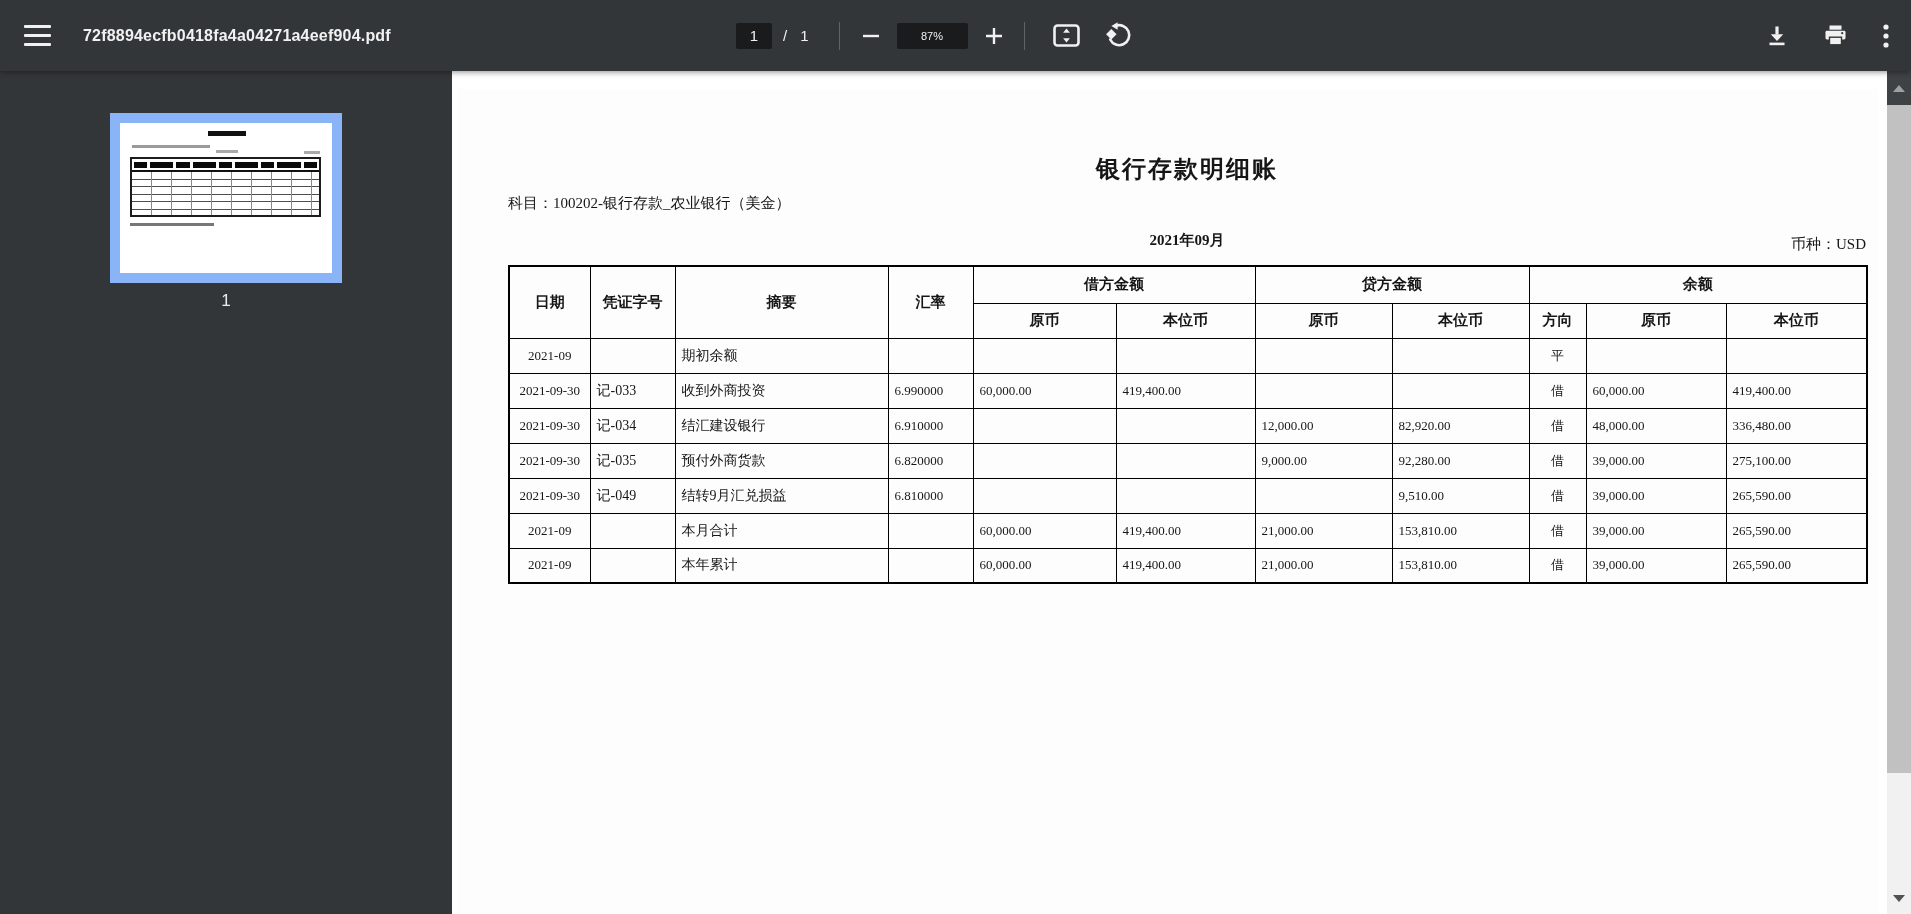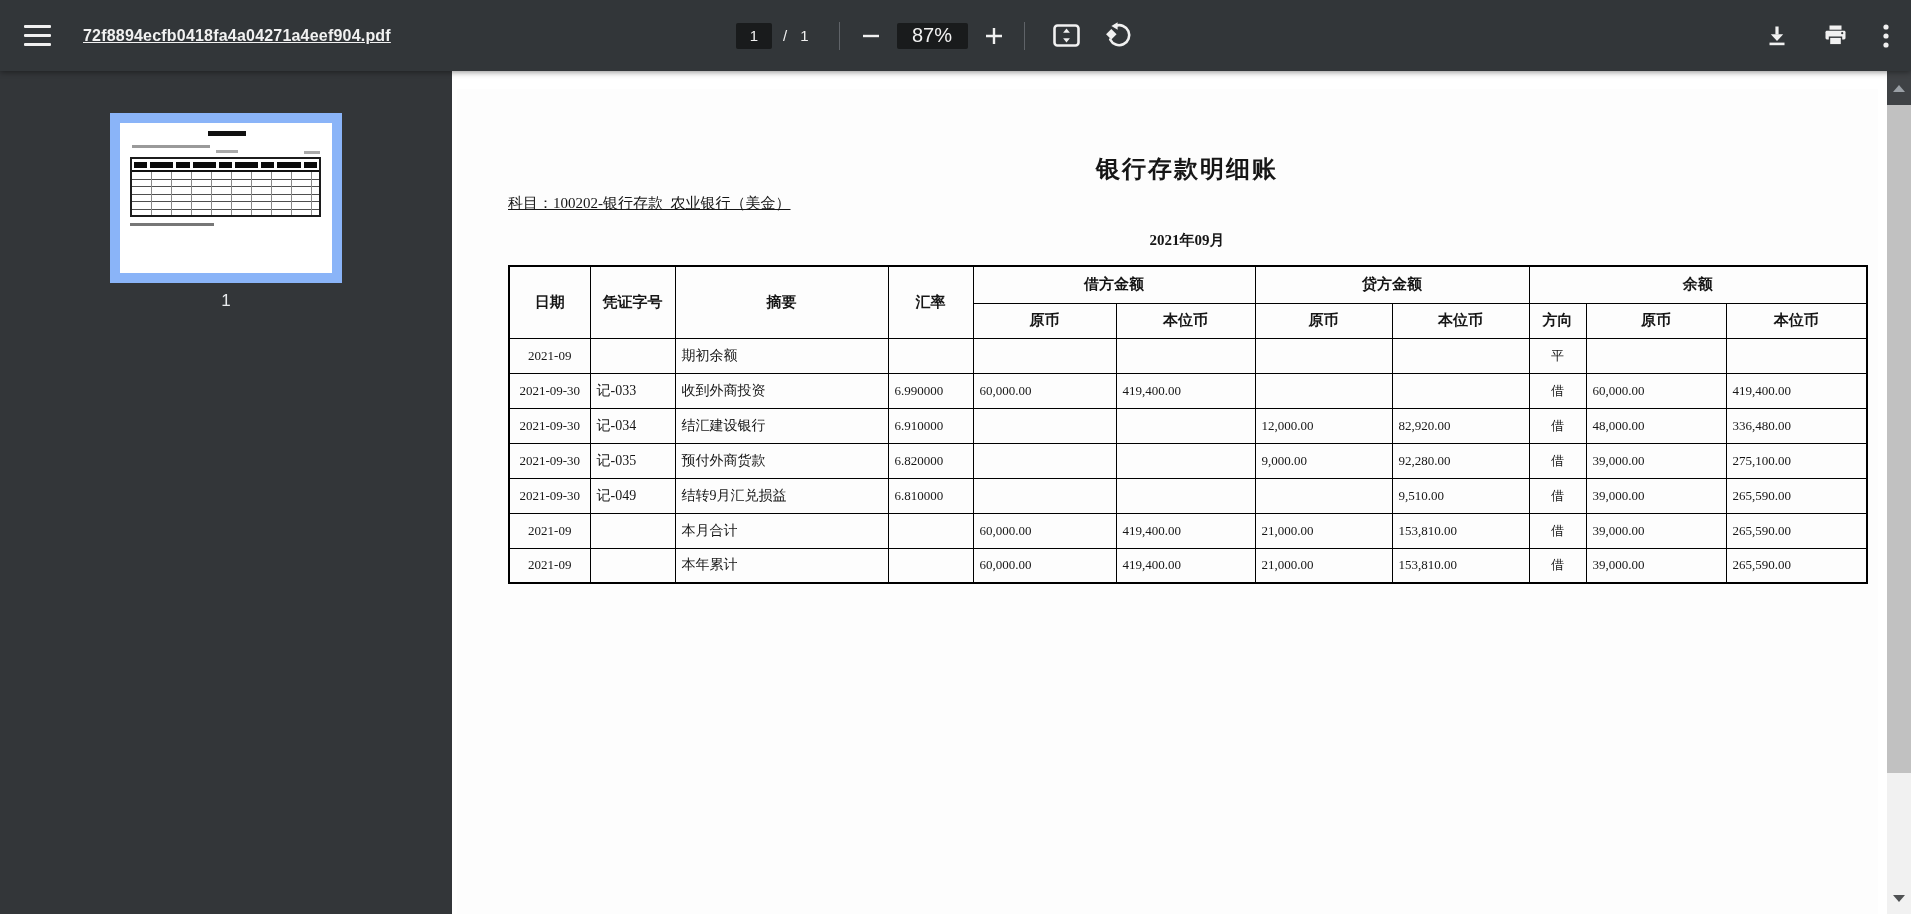--- a/index.html
+++ b/index.html
@@ -8,31 +8,31 @@
   body { position:relative; }
 
   
   .toolbar { position:absolute; left:0; top:0; width:1911px; height:71px;
              background:#323639; z-index:30; box-shadow:0 1px 6px rgba(0,0,0,.45);
              color:#f1f1f1; }
   .menu-btn { position:absolute; left:24px; top:25px; width:27px; height:21px;
               display:flex; flex-direction:column; justify-content:space-between; cursor:pointer; }
   .menu-btn span { display:block; height:3px; background:#f1f1f1; border-radius:1px; }
   .file-title { position:absolute; left:83px; top:0; height:71px; display:flex; align-items:center;
-                font-size:16px; font-weight:700; letter-spacing:.2px;text-decoration:underline; }
+                font-size:16px; font-weight:700; letter-spacing:.2px; }
   .center-controls { position:absolute; left:736px; top:0; height:71px; display:flex; align-items:center; }
   .page-input { width:36px; height:26px; background:#191b1c; border:none; border-radius:2px;
                 color:#f1f1f1; text-align:center; font-size:15px; font-family:inherit; }
   .page-sep { margin-left:11px; font-size:15px; }
   .page-total { margin-left:13px; font-size:15px; }
   .tb-divider { margin-left:30px; width:1px; height:28px; background:#5f6368; }
   .icon-btn { display:flex; align-items:center; justify-content:center; cursor:pointer; }
   .zoom-out-btn { margin-left:22px; }
   .zoom-box { margin-left:17px; width:71px; height:26px; background:#191b1c; border-radius:2px;
-              display:flex; align-items:center; justify-content:center; font-size:20px; cursor:pointer; }
+              display:flex; align-items:center; justify-content:center; font-size:11px; cursor:pointer; }
   .zoom-in-btn { margin-left:17px; }
   .tb-divider2 { margin-left:21px; width:1px; height:28px; background:#5f6368; }
   .fit-btn { margin-left:28px; }
   .rotate-btn { margin-left:25px; }
   .right-controls { position:absolute; right:22px; top:0; height:71px; display:flex;
                     align-items:center; gap:36px; }
 
   
   .sidebar { position:absolute; left:0; top:71px; width:452px; bottom:0; background:#333639; }
   .thumb { position:absolute; left:110px; top:42px; width:232px; height:170px;
@@ -56,21 +56,21 @@
   .thumb-label { position:absolute; left:110px; top:220px; width:232px; text-align:center;
                  color:#e8eaed; font-size:17px; }
 
   
   .viewer { position:absolute; left:452px; top:71px; right:24px; bottom:0;
             background:#ffffff; overflow:hidden; }
   .page { position:absolute; left:5px; top:18px; width:1421px; height:1400px; background:#fdfdfd;
           color:#161616; font-family:"Liberation Serif","DejaVu Serif",serif; }
   .doc-title { position:absolute; top:64px; left:51px; width:1358px; text-align:center;
                font-size:24px; font-weight:700; letter-spacing:2px; }
-  .subject-line { position:absolute; top:105px; left:51px; font-size:15px;text-decoration:underline; }
+  .subject-line { position:absolute; top:105px; left:51px; font-size:15px; }
   .period-line { position:absolute; top:142px; left:51px; width:1358px; text-align:center; font-size:15px;font-weight:bold; }
   .currency-line { position:absolute; top:146px; left:51px; width:1358px; text-align:right; font-size:15px; }
 
   table.ledger { position:absolute; top:176px; left:51px; width:1358px;
                  border-collapse:collapse; table-layout:fixed; border:2px solid #000; }
   .ledger th, .ledger td { border:1px solid #000; overflow:hidden; white-space:nowrap; }
   .ledger thead tr:first-child th { height:37px; }
   .ledger thead tr:last-child th { height:35px; }
   .ledger th { font-family:"Liberation Sans", sans-serif; font-weight:700; font-size:15px;
                text-align:center; vertical-align:middle; }
@@ -190,20 +190,21 @@
     </div>
   </div>
   <div class="thumb-label">1</div>
 </div>
 
 <div class="viewer">
   <div class="page">
     <div class="doc-title">银行存款明细账</div>
     <div class="subject-line">科目：100202-银行存款_农业银行（美金）</div>
     <div class="period-line">2021年09月</div>
+    <div class="currency-line">币种：USD</div>
 
     <table class="ledger">
       <colgroup>
         <col style="width:81px">
           <col style="width:85px">
           <col style="width:213px">
           <col style="width:85px">
         <col style="width:143px">
           <col style="width:139px">
           <col style="width:137px">

